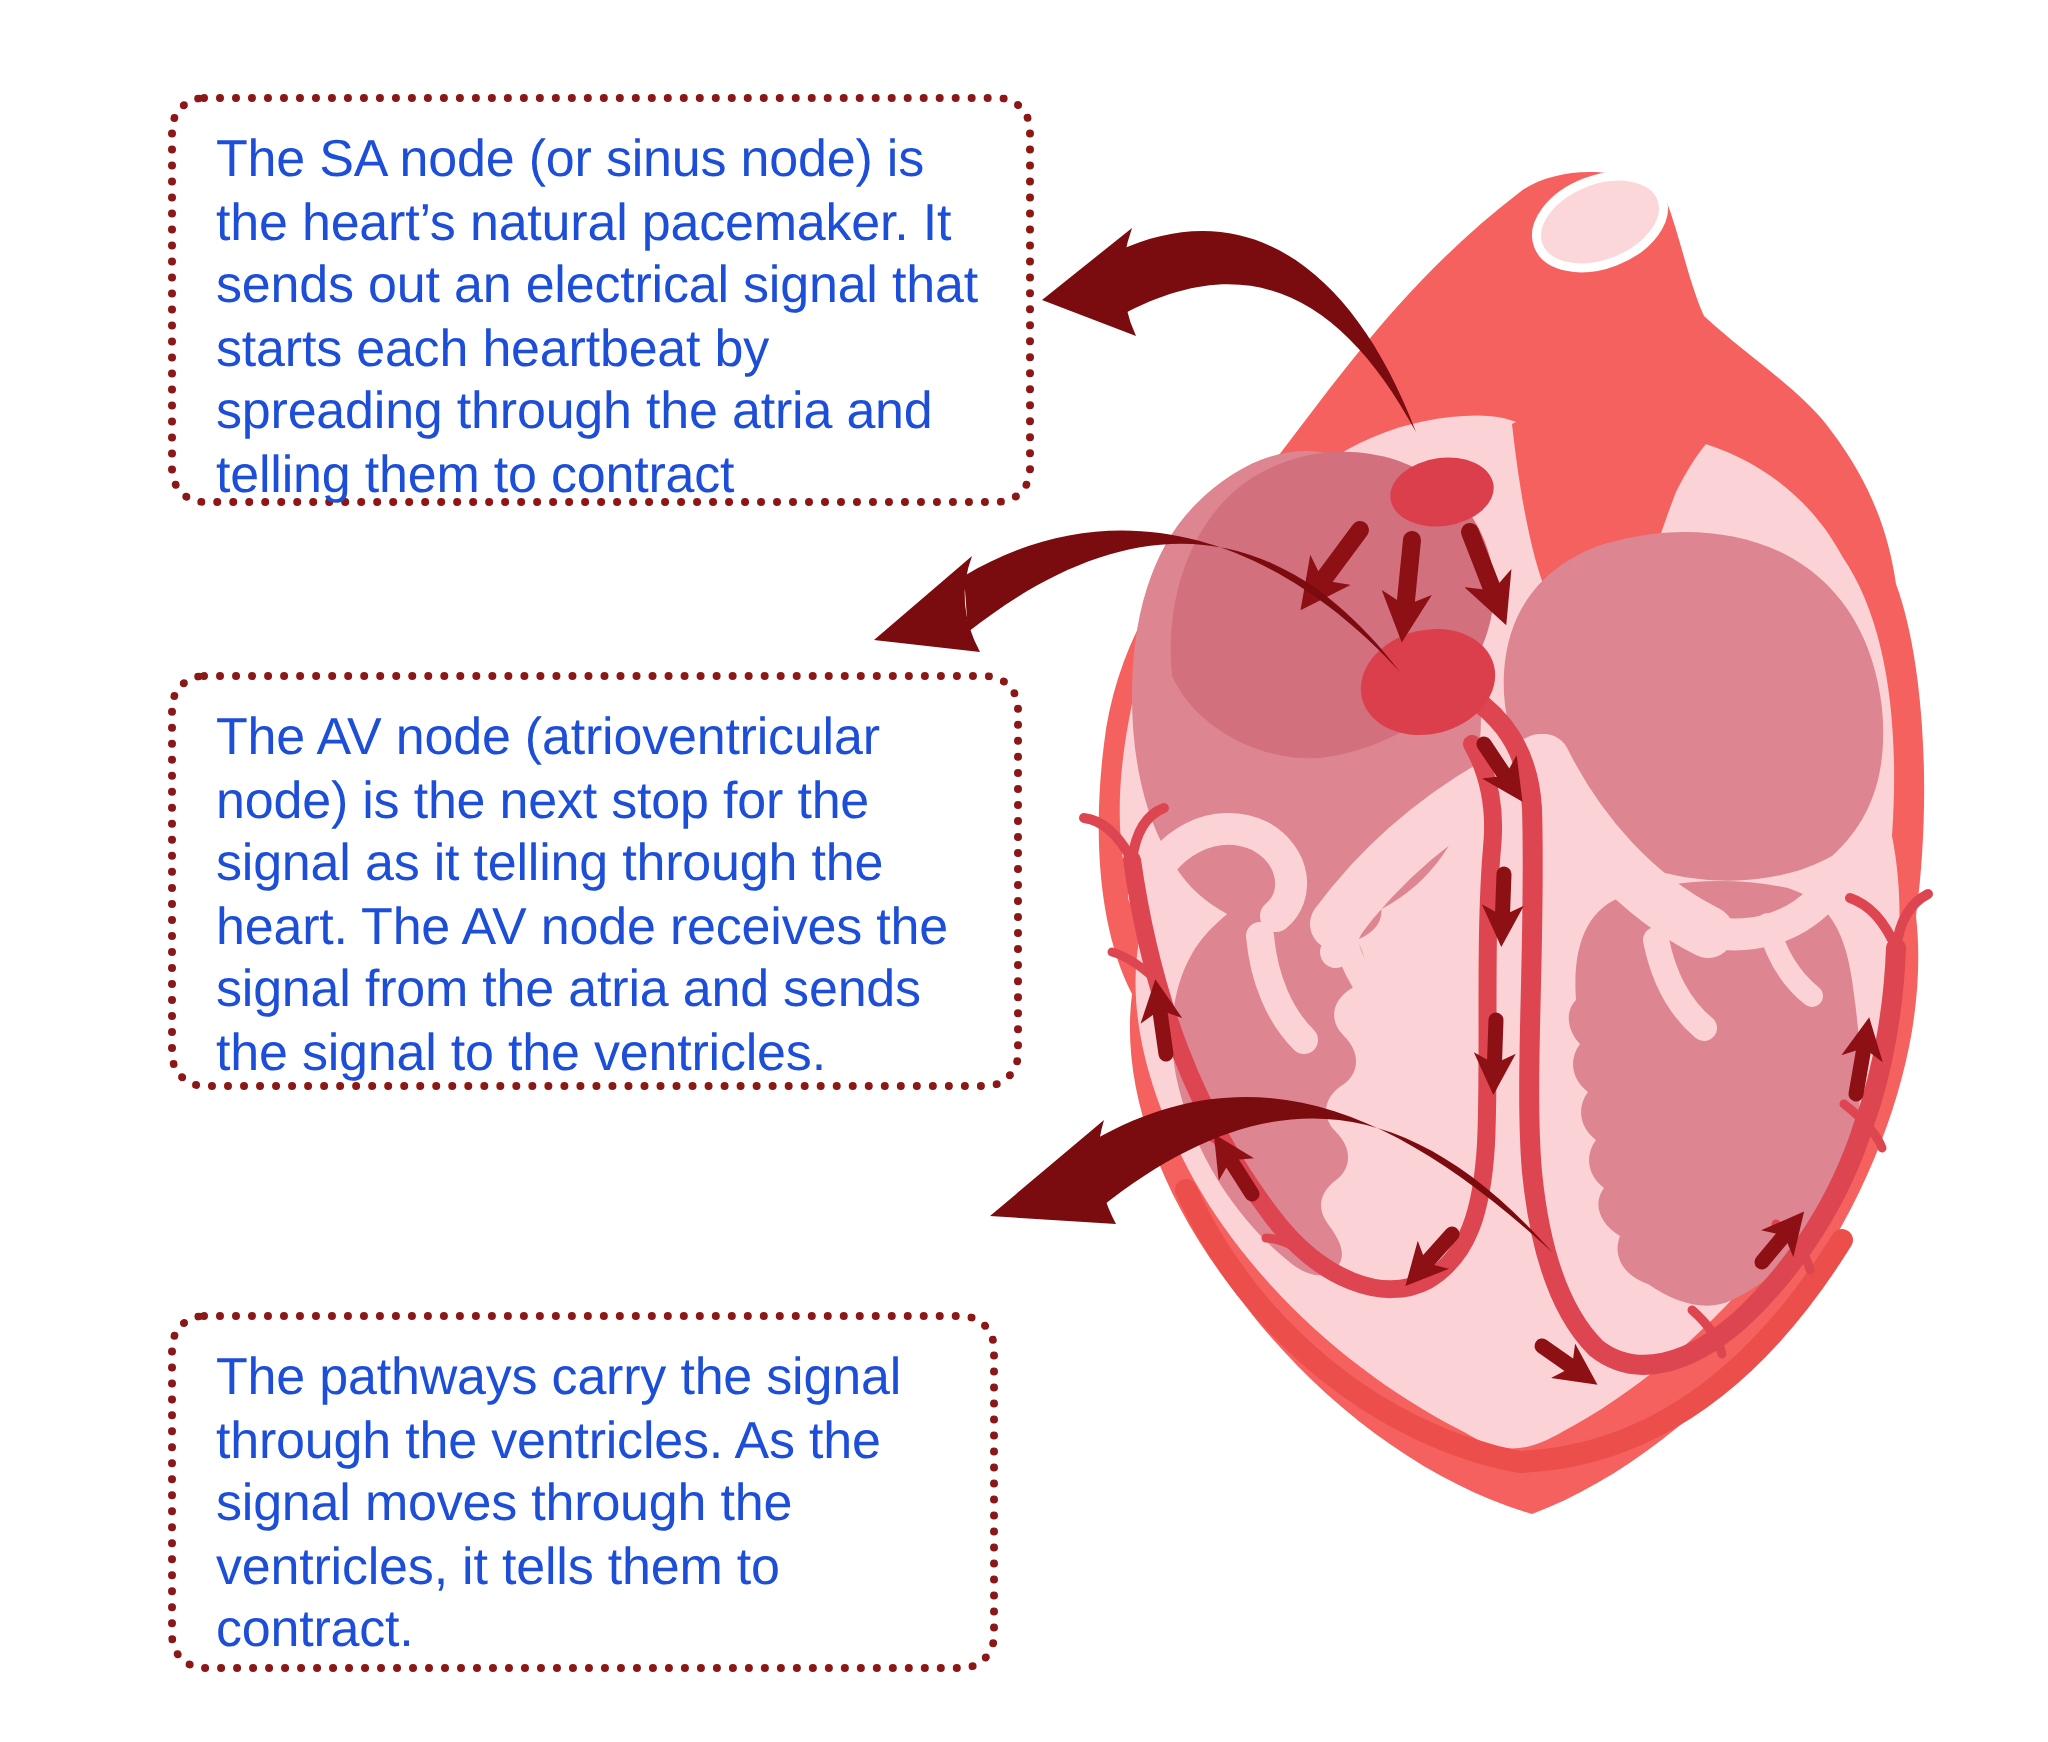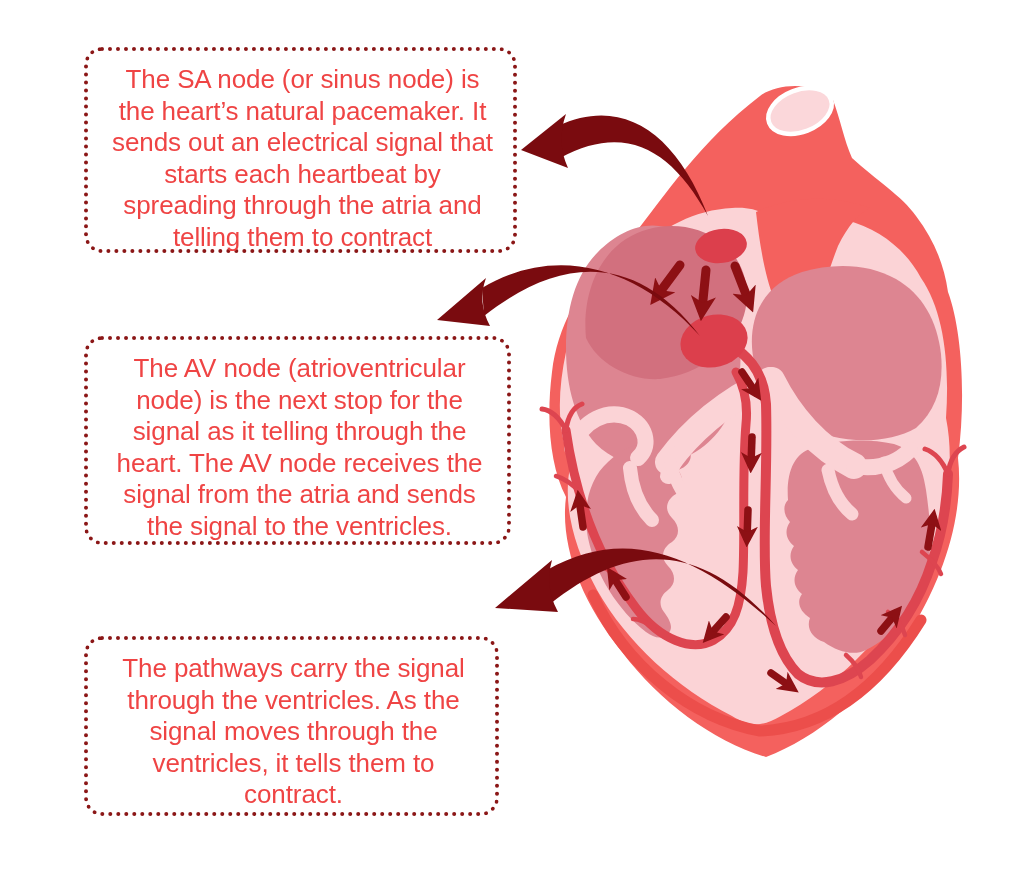--- a/index.html
+++ b/index.html
@@ -11,31 +11,30 @@
     font-family:"Liberation Sans", sans-serif;
   }
   .art{position:absolute;left:0;top:0;width:1024px;height:871px;}
   .callout{
     position:absolute;
     box-sizing:border-box;
     border:4px dotted #8B1717;
     border-radius:18px;
     background:#ffffff;
     padding:13px 16px 10px 20px;
-    color:#ef4444;
+    color:#1d4ed8;
     font-size:26px;
     line-height:31.5px;
     font-weight:500;
     letter-spacing:-0.1px;
-    text-align:center;
   }
   .callout p{margin:0;}
   #callout-sa{left:84px;top:47px;width:433px;height:206px;}
   #callout-av{left:84px;top:336px;width:427px;height:209px;}
-  #callout-pw{left:84px;top:636px;width:415px;height:180px;}
+  #callout-pw{left:84px;top:656px;width:415px;height:180px;}
 
   
   .c-body{fill:#F4615E;}
   .c-pink{fill:#FBD3D6;}
   .c-chamber{fill:#DD8591;}
   .c-dome{fill:#D2707E;}
   .c-node{fill:#DC3F4C;}
   .s-pink{stroke:#FBD3D6;fill:none;stroke-linecap:round;stroke-linejoin:round;}
   .s-path{stroke:#DD4550;fill:none;stroke-linecap:round;stroke-linejoin:round;}
   .s-rim{stroke:#EC4E4B;fill:none;stroke-linecap:round;}

